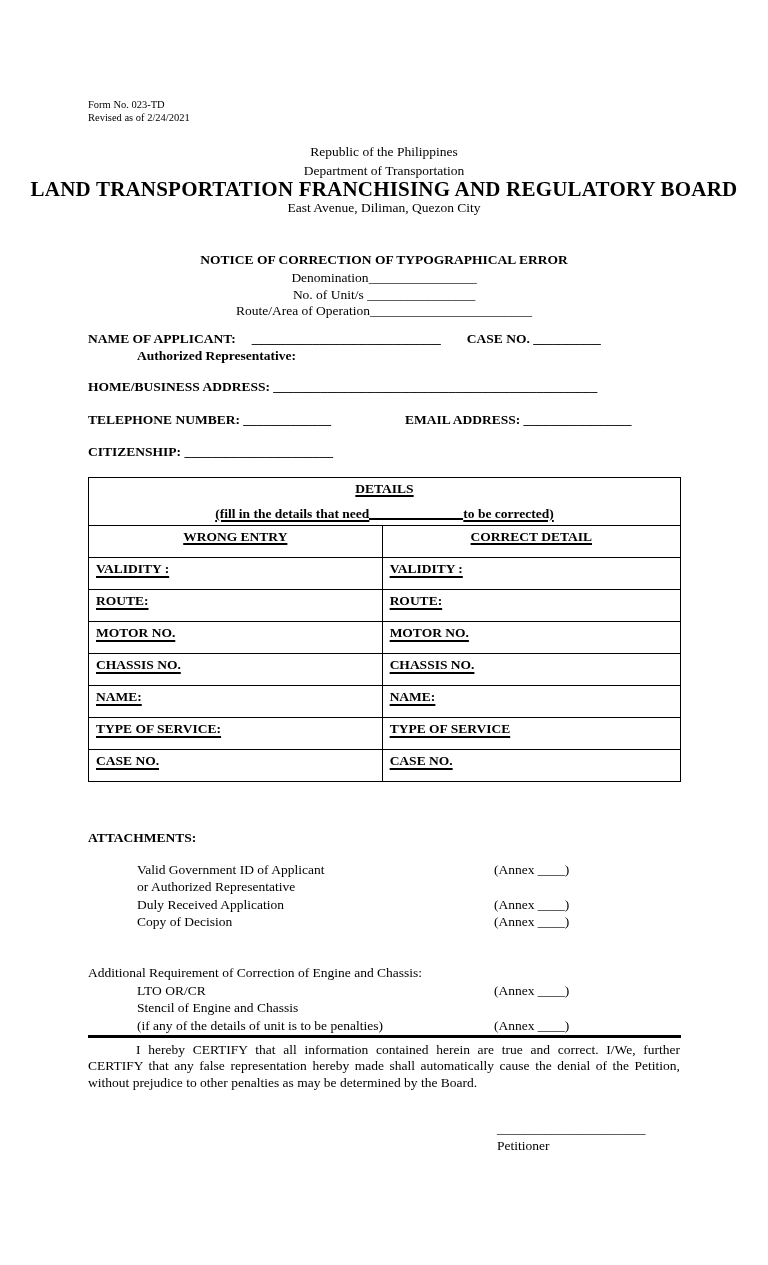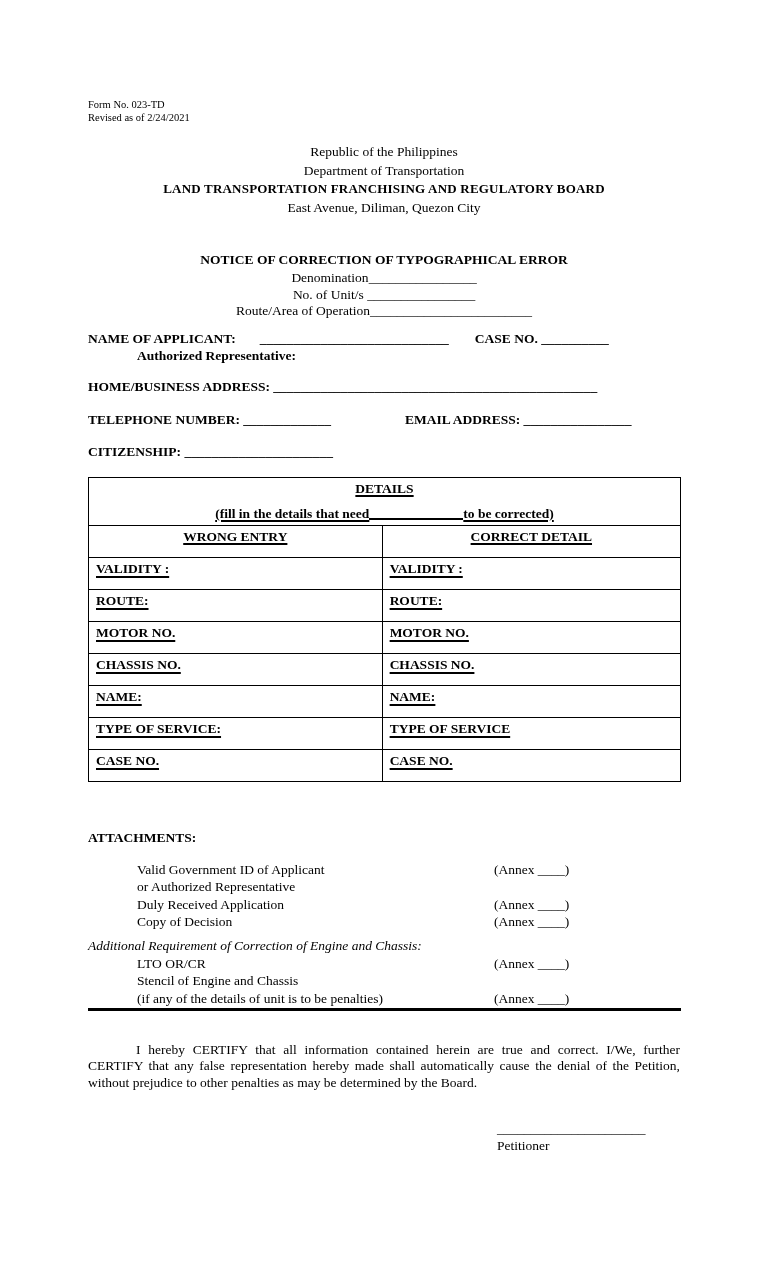--- a/index.html
+++ b/index.html
@@ -7,56 +7,56 @@
   body {
     width:768px; height:1265px; position:relative;
     font-family:"Liberation Serif", serif; color:#000;
   }
   .page { position:absolute; inset:0; background:#fff; overflow:hidden; }
 
   .form-meta { position:absolute; left:88px; top:98px; font-size:10.5px; line-height:1.25; }
 
   .letterhead { position:absolute; left:0; right:0; top:143px; text-align:center;
                 font-size:13.5px; line-height:18.5px; }
-  .letterhead .org { font-weight:bold; font-size:13px; letter-spacing:.2px; }
+  .letterhead .org { font-weight:bold; font-size:21px; letter-spacing:.2px; }
 
   .notice-block { position:absolute; left:0; right:0; top:252px; text-align:center;
                   font-size:13.5px; line-height:16.8px; }
   .notice-block .title { font-weight:bold; margin-bottom:1px; }
 
   .b { font-weight:bold; }
   .u { text-decoration:underline; text-decoration-thickness:1.5px; text-underline-offset:2px; }
 
   .fieldrow { position:absolute; left:88px; width:592px; font-size:13.5px; font-weight:bold; white-space:nowrap; }
   .row-name   { top:331px; }
   .row-auth   { top:348px; }
   .row-addr   { top:379px; }
   .row-tel    { top:412px; }
   .row-cit    { top:444px; }
-  .gap24 { margin-left:24px; }
+  .gap24 { margin-left:16px; }
   .gap26 { margin-left:26px; }
   .indent49 { margin-left:49px; }
   .email-group { position:absolute; left:317px; top:0; }
 
   table.details { position:absolute; left:88px; top:477px; width:593px;
                   border-collapse:collapse; table-layout:fixed; font-size:13.5px; }
   table.details, table.details td { border:1.8px solid #000;padding-left:32px; }
   table.details td { vertical-align:top; padding:3px 7px; height:32px; }
   td.caption-cell { text-align:center; height:66px; padding-top:7px; }
   .fillnote { margin-top:9px; }
   .gapline { display:inline-block; width:94px; height:1.6px; background:#000; vertical-align:-2px; }
   td.colhead { text-align:center; padding-top:4px; }
   td .cell-label { font-weight:bold; text-decoration:underline; text-decoration-thickness:1.6px; text-underline-offset:2.5px; }
 
   .attachments { position:absolute; left:88px; top:829px; width:593px;
                  font-size:13.5px; line-height:17.6px; }
   .attachments .heading { font-weight:bold; margin-bottom:14px; }
   .att-row { position:relative; }
   .annex { position:absolute; left:406px; top:0; }
-  .add-heading { margin-top:6px;font-style:italic; }
+  .add-heading { margin-top:33px; }
   .rule-bottom { border-bottom:3.5px solid #000; padding-bottom:1px; }
 
   .certification { position:absolute; left:88px; top:1042px; width:592px;
                    font-size:13.5px; line-height:16.4px; text-align:justify; text-indent:48px; }
 
   .signature { position:absolute; left:497px; top:1120px; font-size:13.5px; line-height:17px; }
 </style>
 </head>
 <body>
 

